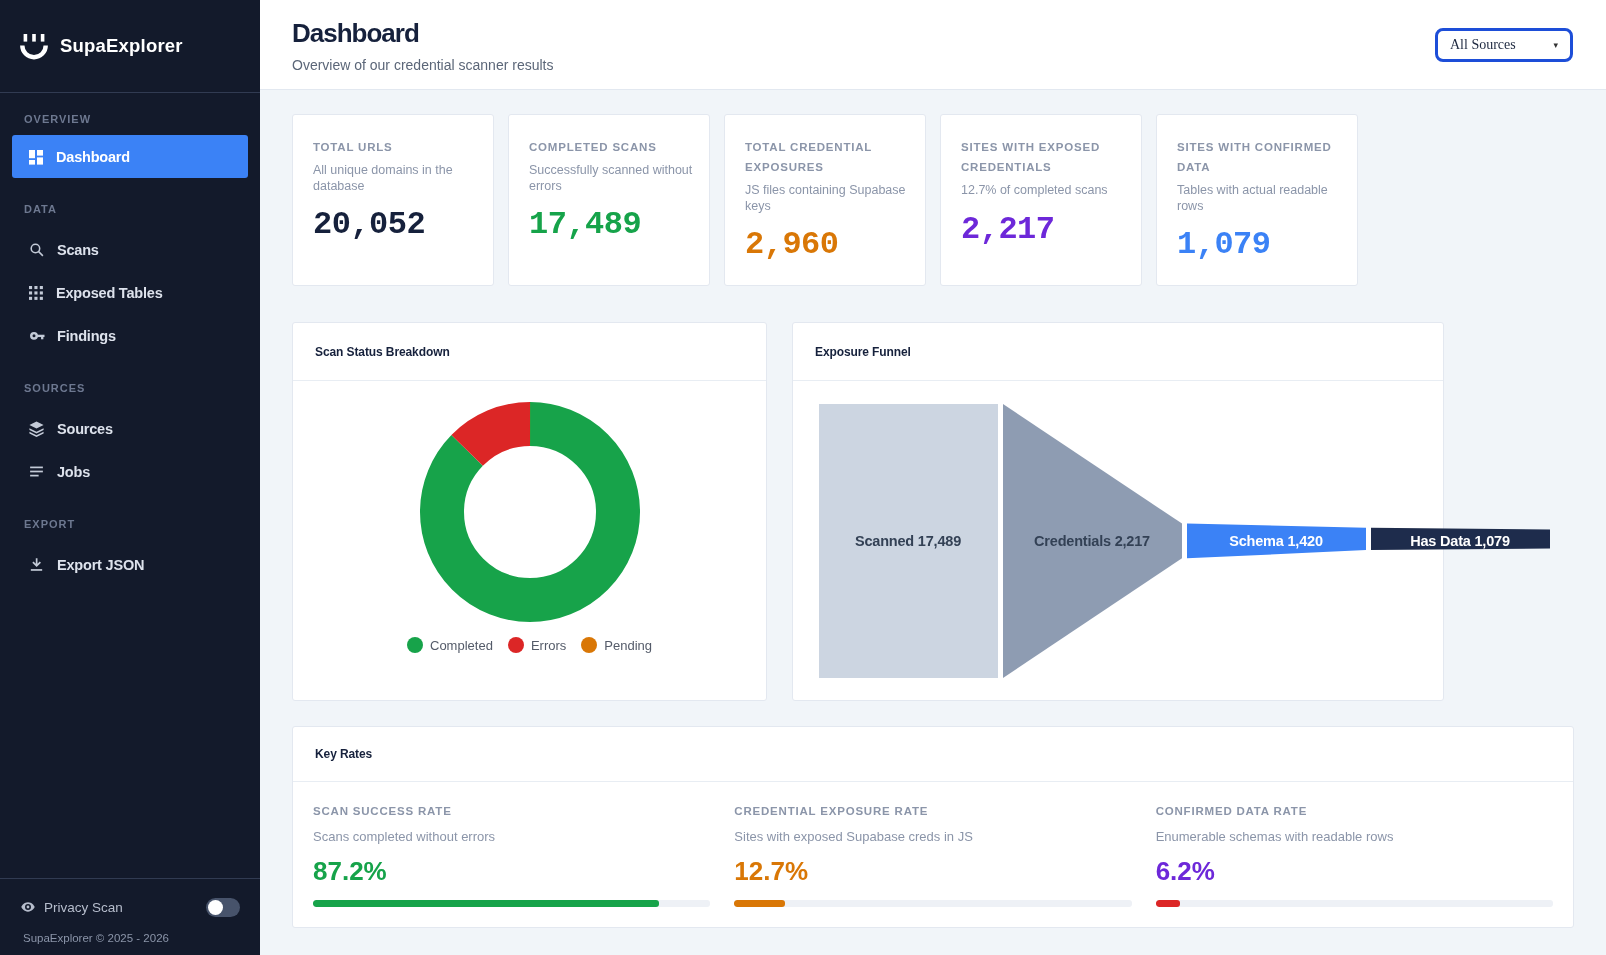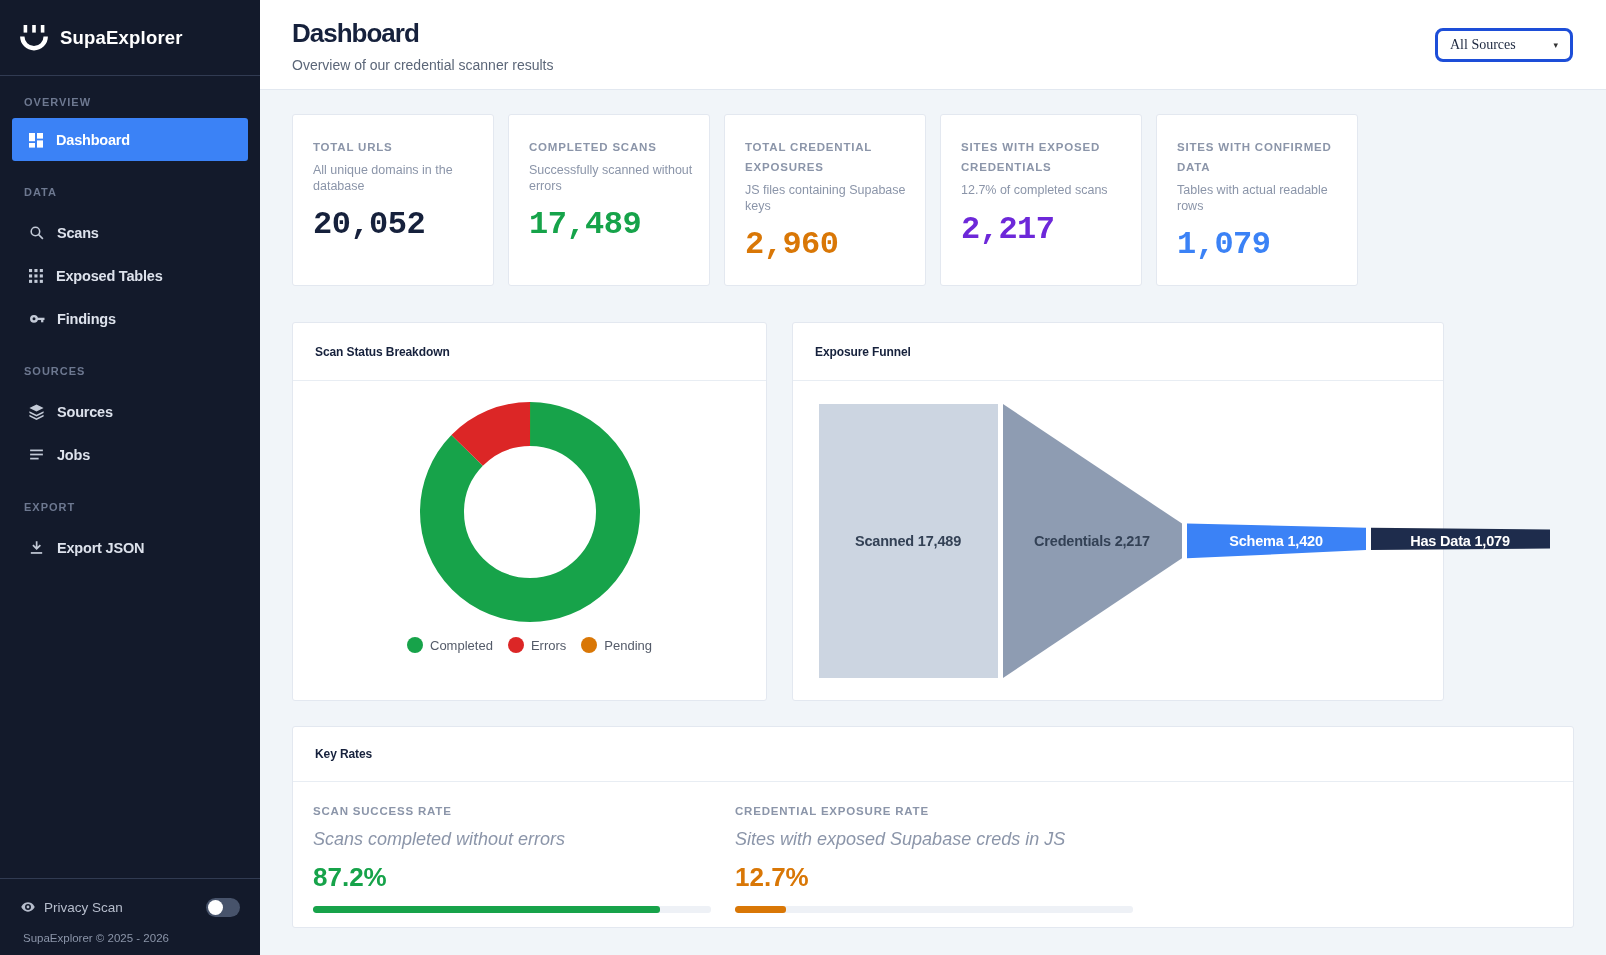--- a/index.html
+++ b/index.html
@@ -1,21 +1,21 @@
 <!DOCTYPE html>
 <html><head>
 <meta charset="utf-8">
 <style>
 * { margin:0; padding:0; box-sizing:border-box; }
 html,body { width:1606px; height:955px; overflow:hidden; font-family:"Liberation Sans", sans-serif; }
 body { display:flex; background:#f1f5f9; }
 
 
 .sidebar { width:260px; min-width:260px; height:955px; background:#131a2b; position:relative; color:#e7ebf2; }
-.logo { height:76px; display:flex; align-items:center; padding-left:19px; border-bottom:1px solid #313b52; }
+.logo { height:93px; display:flex; align-items:center; padding-left:19px; border-bottom:1px solid #313b52; }
 .logo svg { margin-right:11px; margin-top:3px; }
 .logo-text { font-size:18.5px; font-weight:bold; color:#ffffff; letter-spacing:0.2px; }
 .nav { padding:0 12px; }
 .sec-label { font-size:11px; font-weight:bold; color:#6d7890; letter-spacing:1px; height:13px; line-height:13px; margin:25px 12px 12px 12px; }
 .sec-label.first { margin-top:20px; margin-bottom:9px; }
 .nav-item { height:43px; display:flex; align-items:center; border-radius:3px; padding-left:16px; }
 .nav-item svg { margin-right:12px; flex:none; }
 .nav-item span { font-size:14.5px; font-weight:bold; color:#dde2ec; letter-spacing:-0.2px; }
 .nav-item.active { background:#3b82f6; }
 .nav-item.active span { color:#ffffff; }
@@ -58,21 +58,21 @@
 .legend { position:absolute; left:0; right:0; top:256px; display:flex; justify-content:center; gap:15px; }
 .leg { display:flex; align-items:center; font-size:13px; color:#545b69; }
 .leg i { width:16px; height:16px; border-radius:50%; margin-right:7px; }
 
 
 .rates-card { margin-top:25px; width:1282px; height:202px; background:#ffffff; border:1px solid #e3e8f0; border-radius:3px; }
 .rates-card .card-h { height:55px; }
 .rates-body { display:flex; gap:24px; padding:23px 20px 0 20px; }
 .rate { width:398px; }
 .rate .t { font-size:11.5px; font-weight:bold; color:#8b95a9; letter-spacing:0.8px; }
-.rate .d { font-size:18px; color:#8b95a9; margin-top:12px;font-style:italic; }
+.rate .d { font-size:13px; color:#8b95a9; margin-top:12px; }
 .rate .v { font-size:26px; font-weight:bold; margin-top:12px; }
 .bar { margin-top:13px; height:7px; border-radius:3px; background:#eef1f6; overflow:hidden; }
 .bar i { display:block; height:7px; border-radius:3px; }
 </style>
 </head>
 <body>
 <div class="sidebar">
   <div class="logo">
     <svg width="30" height="28" viewBox="0 0 30 28">
       <path d="M3.3 11.5 A11.7 11.7 0 0 0 26.7 11.5" fill="none" stroke="#ffffff" stroke-width="4.4"></path>
@@ -257,16 +257,24 @@
             </div>
         </div>
         <div class="rate">
           <div class="t">CREDENTIAL EXPOSURE RATE</div>
           <div class="d">Sites with exposed Supabase creds in JS</div>
           <div class="v c-orange">12.7%</div>
           <div class="bar">
               <i style="width:12.7%;background:#d97706;"></i>
             </div>
         </div>
+        <div class="rate">
+          <div class="t">CONFIRMED DATA RATE</div>
+          <div class="d">Enumerable schemas with readable rows</div>
+          <div class="v c-red">6.2%</div>
+          <div class="bar">
+              <i style="width:6.2%;background:#dc2626;"></i>
+            </div>
+        </div>
       </div>
     </div>
   </div>
 </div>
 
 </body></html>

